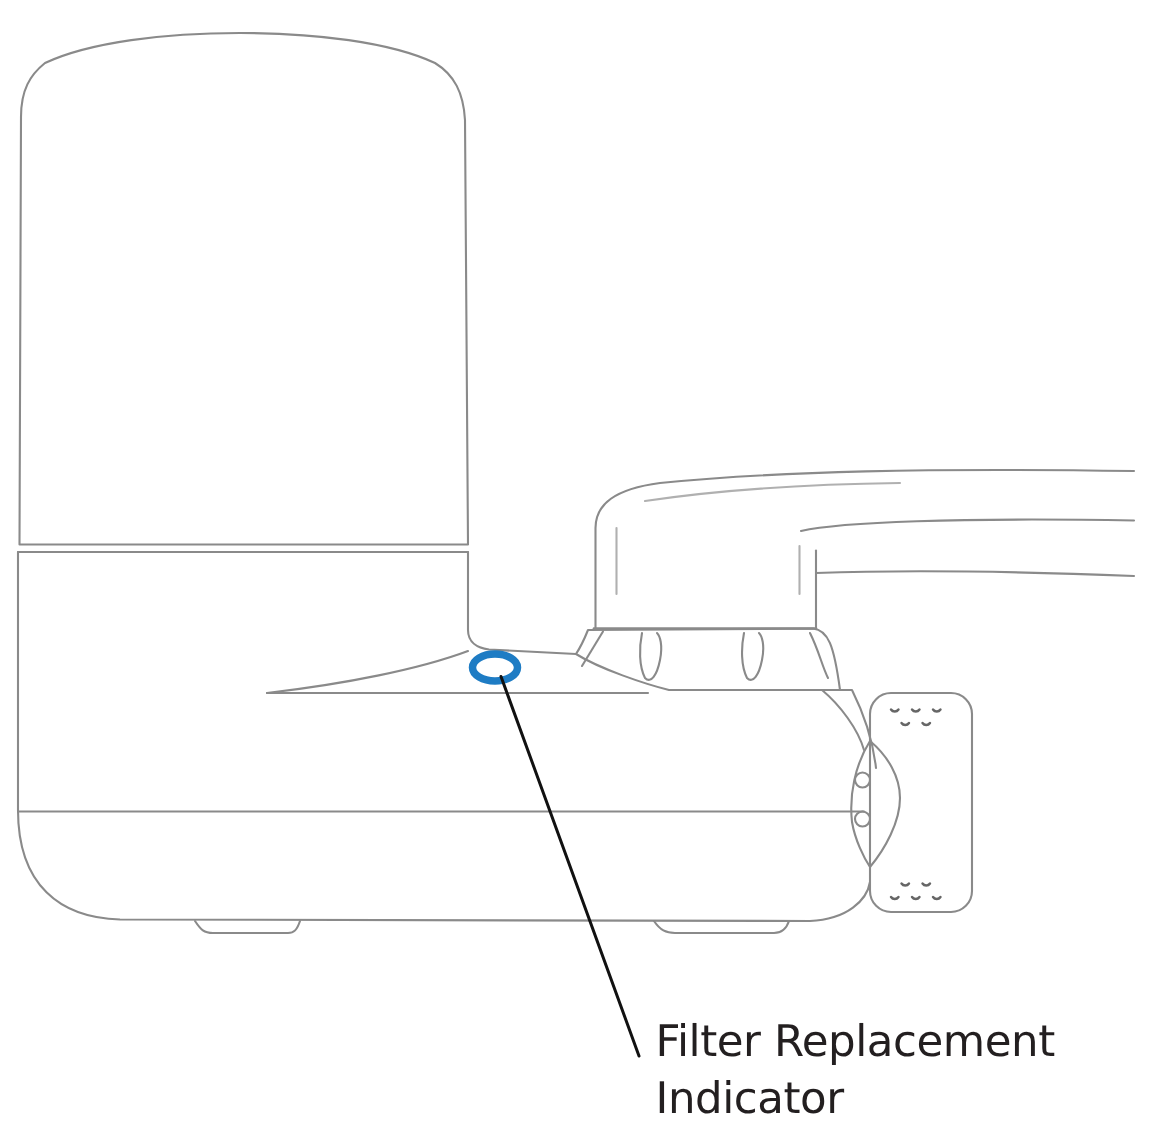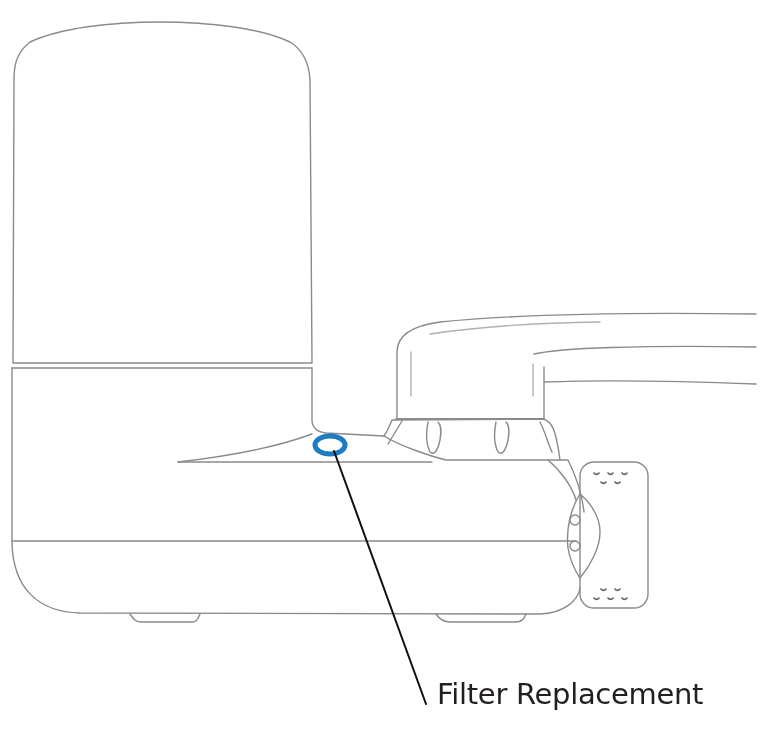--- a/index.html
+++ b/index.html
@@ -73,14 +73,15 @@
 
     <g>
       <ellipse cx="330" cy="445" rx="15" ry="9" stroke="#1e7cc4" stroke-width="5" fill="#ffffff"></ellipse>
     </g>
 
     <line x1="334" y1="451" x2="426" y2="704" stroke="#111111" stroke-width="2"></line>
   </svg>
 
   <div class="label">
     <span>Filter Replacement</span>
+    <span>Indicator</span>
   </div>
 </div>
 
 </body></html>

